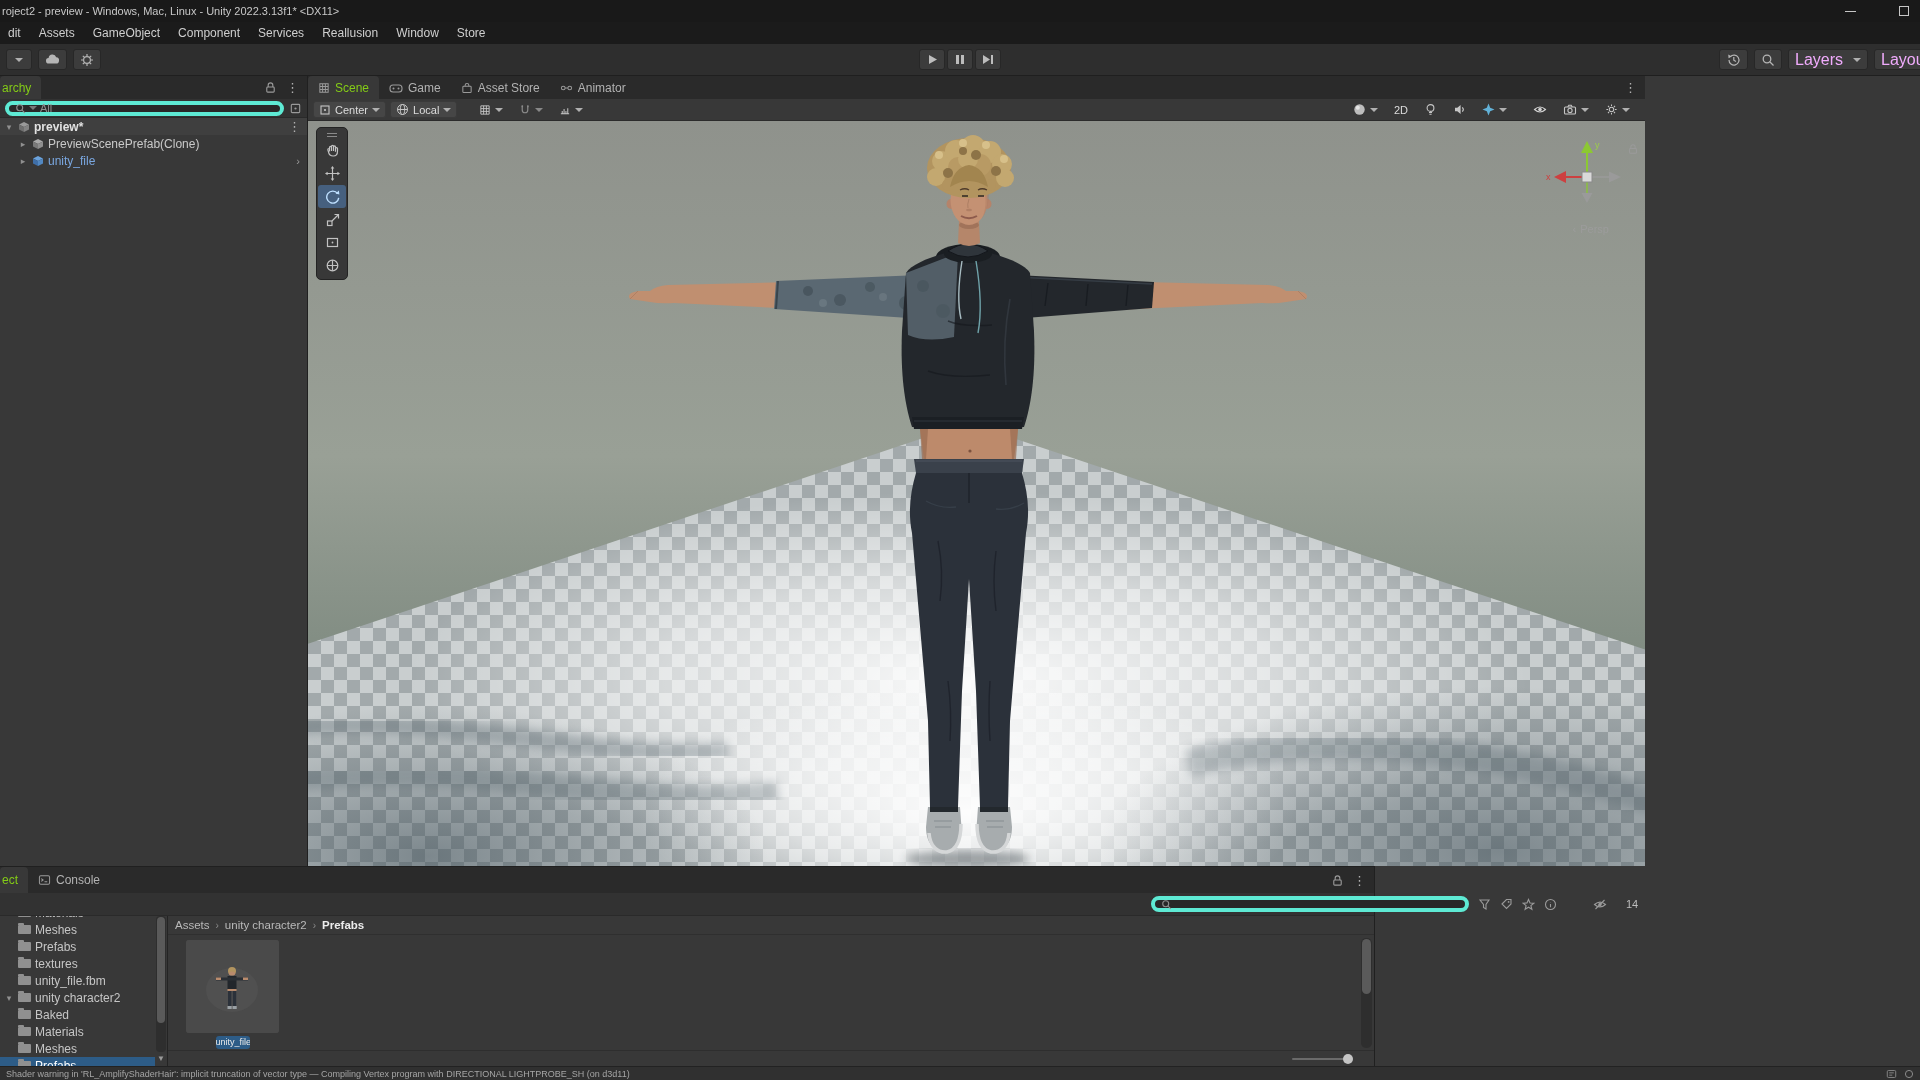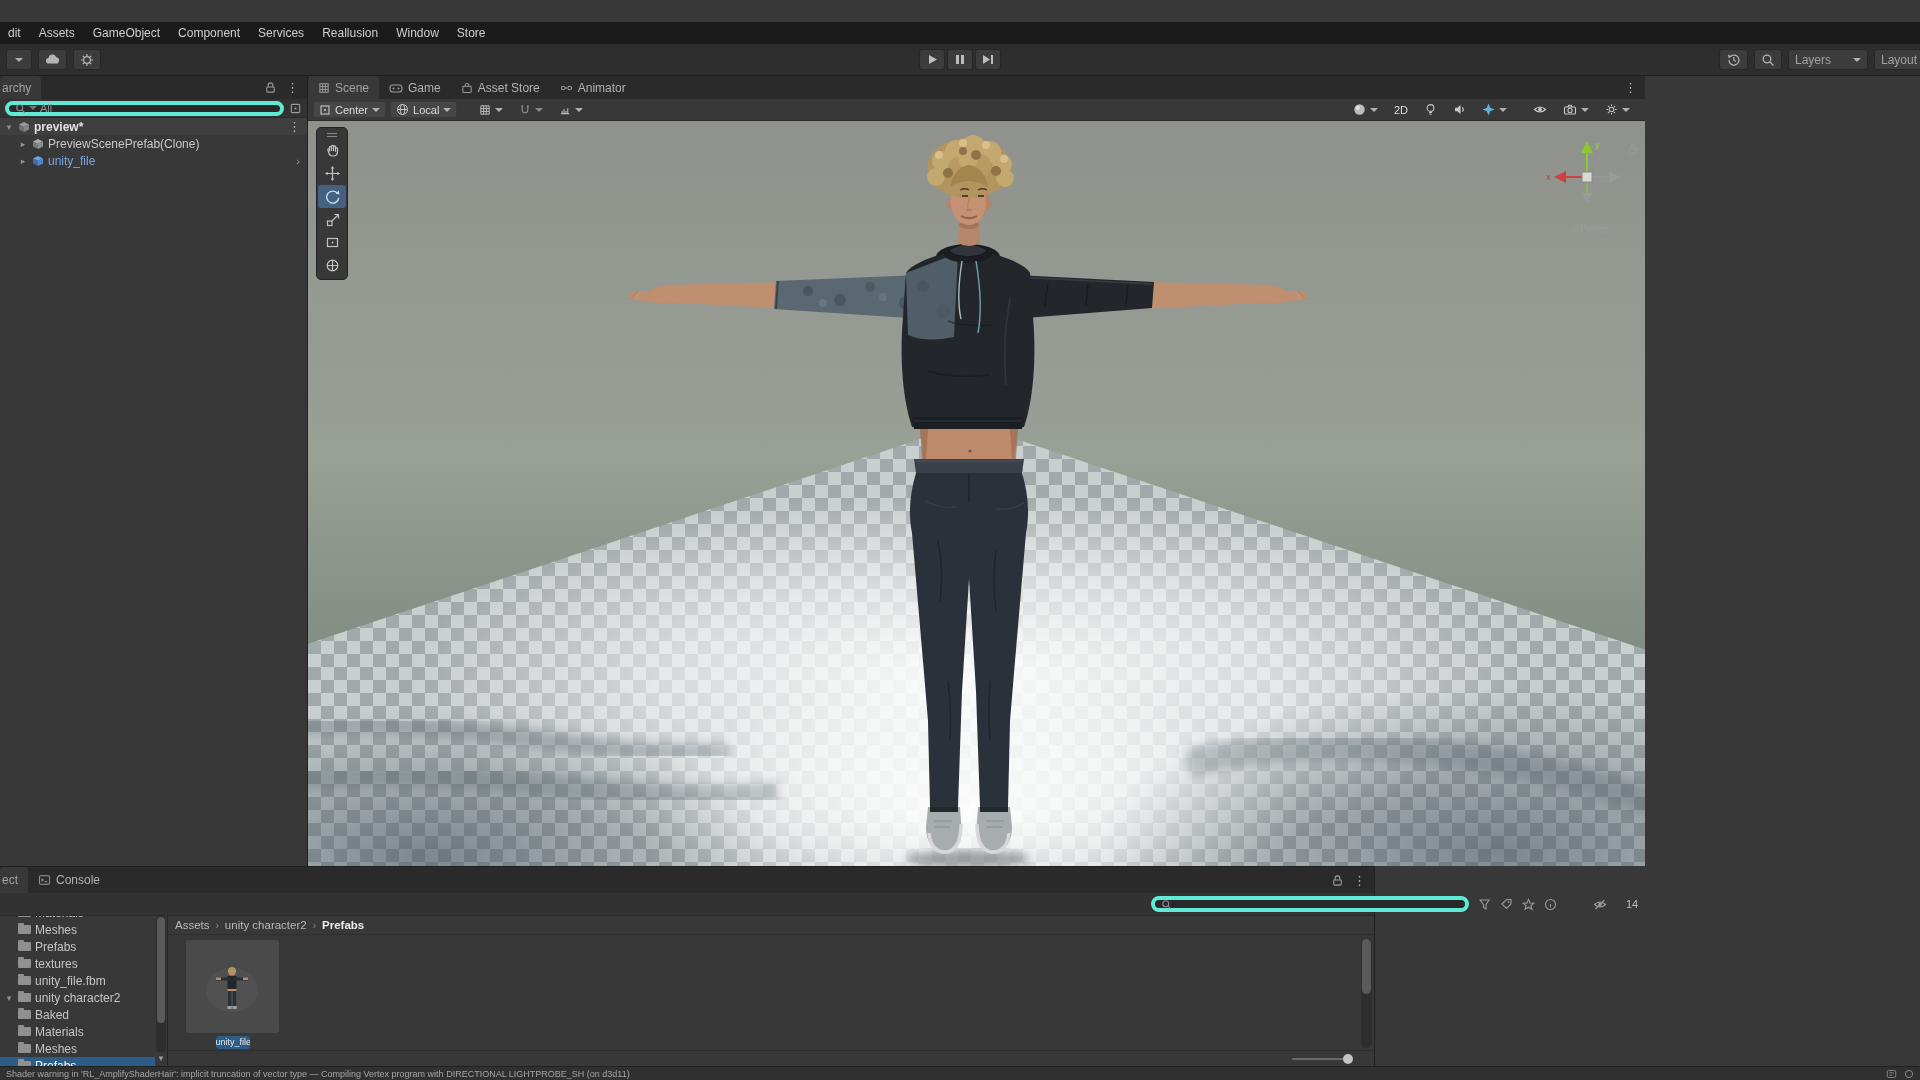--- a/index.html
+++ b/index.html
@@ -22,29 +22,29 @@
   .menubar .mitem { padding:0 9px; font-size:12px; color:#cfcfcf; height:100%; display:flex; align-items:center; }
   .menubar .mitem:first-child { padding-left:8px; }
 
   
   .toolbar { position:absolute; left:0; top:44px; width:100%; height:32px; background:#2e2e2e; border-bottom:1px solid #1f1f1f; }
   .tb-left { position:absolute; left:6px; top:5px; display:flex; gap:6px; }
   .tb-center { position:absolute; left:50%; top:5px; transform:translateX(-50%); display:flex; gap:2px; }
   .tb-right { position:absolute; right:-40px; top:5px; display:flex; gap:6px; }
   .tbtn {
     height:21px; min-width:26px; background:#3c3c3c; border:1px solid #272727; border-radius:3px;
-    display:flex; align-items:center; justify-content:center; gap:4px; padding:0 6px; color:#a3a3a3; font-size:12px;
+    display:flex; align-items:center; justify-content:center; gap:4px; padding:0 6px; color:#f0abfc; font-size:16px;
   }
   .caret { width:0; height:0; border-left:4px solid transparent; border-right:4px solid transparent; border-top:4px solid #b0b0b0; }
 
   
   .panel { position:absolute; background:#383838; }
   .tabbar { height:23px; background:#2a2a2a; display:flex; align-items:stretch; position:relative; }
   .tab { display:flex; align-items:center; gap:5px; padding:0 10px; font-size:12px; color:#b2b2b2; }
-  .tab.active { background:#383838; color:#a3a3a3; border-radius:4px 4px 0 0; }
+  .tab.active { background:#383838; color:#84cc16; border-radius:4px 4px 0 0; }
   .tab-right { margin-left:auto; display:flex; align-items:center; gap:9px; padding-right:8px; }
   .kebab { color:#b0b0b0; font-size:13px; line-height:1; }
 
   
   #hierarchy { left:0; top:76px; width:308px; height:790px; border-right:1px solid #202020; }
   .hsearch { height:19px; background:#323232; border-bottom:1px solid #2a2a2a; display:flex; align-items:center; gap:5px; padding:0 5px; }
   .search-pill { flex:1; height:15px; background:#282828; border:4px solid #5eead4; border-radius:8px; display:flex; align-items:center; gap:3px; padding:0 6px; color:#8f8f8f; font-size:11px; }
   .hrow { height:17px; display:flex; align-items:center; gap:4px; padding-left:18px; font-size:12px; color:#c9c9c9; position:relative; }
   .hrow.scene-row { background:#3f3f3f; padding-left:4px; color:#e2e2e2; font-weight:bold; }
   .expander { width:10px; text-align:center; font-size:9px; color:#909090; }
@@ -110,20 +110,25 @@
   
   .statusbar { position:absolute; left:0; top:1066px; width:100%; height:14px; background:#303030; border-top:1px solid #222; display:flex; align-items:center; gap:10px; padding:0 6px; }
   .statusbar .msg { flex:1; font-size:9px; color:#a5a5a5; white-space:nowrap; overflow:hidden; }
   .status-icons { display:flex; gap:7px; align-items:center; }
 </style>
 </head>
 <body>
 
 <div id="root">
 
+  <div class="titlebar">
+    <span class="title">roject2 - preview - Windows, Mac, Linux - Unity 2022.3.13f1* &lt;DX11&gt;</span>
+    <span class="win-min"></span>
+    <span class="win-max"></span>
+  </div>
 
   <div class="menubar">
     <span class="mitem">dit</span>
     <span class="mitem">Assets</span>
     <span class="mitem">GameObject</span>
     <span class="mitem">Component</span>
     <span class="mitem">Services</span>
     <span class="mitem">Reallusion</span>
     <span class="mitem">Window</span>
     <span class="mitem">Store</span>

